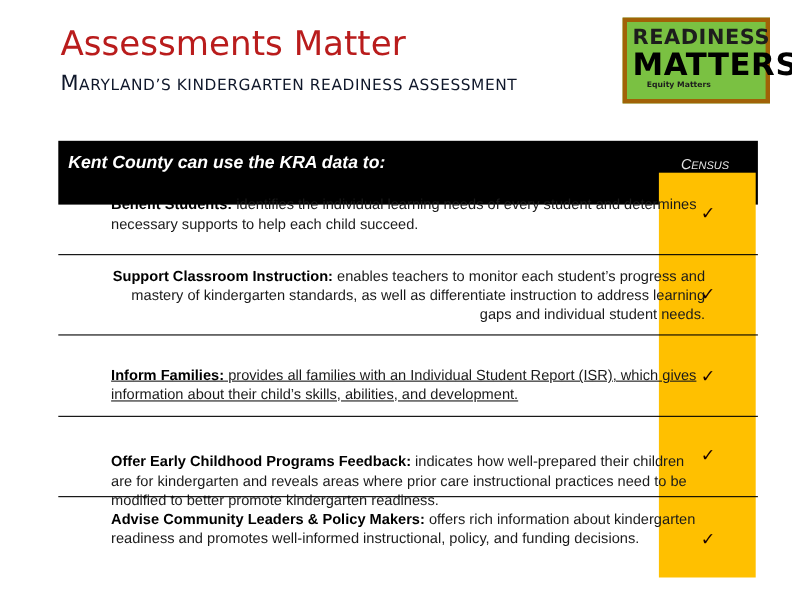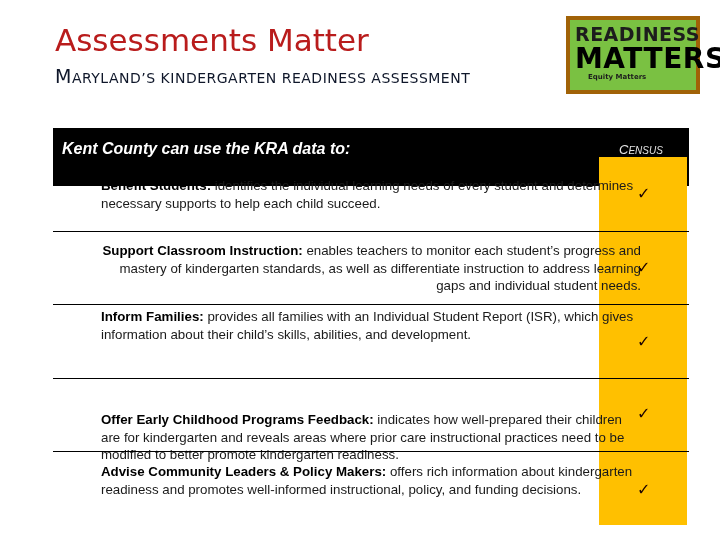--- a/index.html
+++ b/index.html
@@ -41,21 +41,21 @@
 <div class="ycol"></div>
 
 <div class="row" style="top:177px;"><b>Benefit Students:</b><span> identifies the individual learning needs of every student and determines necessary supports to help each child succeed.</span></div>
 <div class="check" style="top:184px;">✓</div>
 <div class="divider" style="top:231px;"></div>
 
 <div class="row" style="top:242px;text-align:right;"><b>Support Classroom Instruction:</b><span> enables teachers to monitor each student’s progress and mastery of kindergarten standards, as well as differentiate instruction to address learning gaps and individual student needs.</span></div>
 <div class="check" style="top:258px;">✓</div>
 <div class="divider" style="top:304px;"></div>
 
-<div class="row" style="top:308px;"><b>Inform Families:</b><span> provides all families with an Individual Student Report (ISR), which gives information about their child’s skills, abilities, and development.</span></div>
+<div class="row" style="top:332px;text-decoration:underline;"><b>Inform Families:</b><span> provides all families with an Individual Student Report (ISR), which gives information about their child’s skills, abilities, and development.</span></div>
 <div class="check" style="top:332px;">✓</div>
 <div class="divider" style="top:378px;"></div>
 
 <div class="row" style="top:411px;"><b>Offer Early Childhood Programs Feedback:</b><span> indicates how well-prepared their children are for kindergarten and reveals areas where prior care instructional practices need to be modified to better promote kindergarten readiness.</span></div>
 <div class="check" style="top:404px;">✓</div>
 <div class="divider" style="top:451px;"></div>
 
 <div class="row" style="top:463px;"><b>Advise Community Leaders &amp; Policy Makers:</b><span> offers rich information about kindergarten readiness and promotes well-informed instructional, policy, and funding decisions.</span></div>
 <div class="check" style="top:480px;">✓</div>
 

